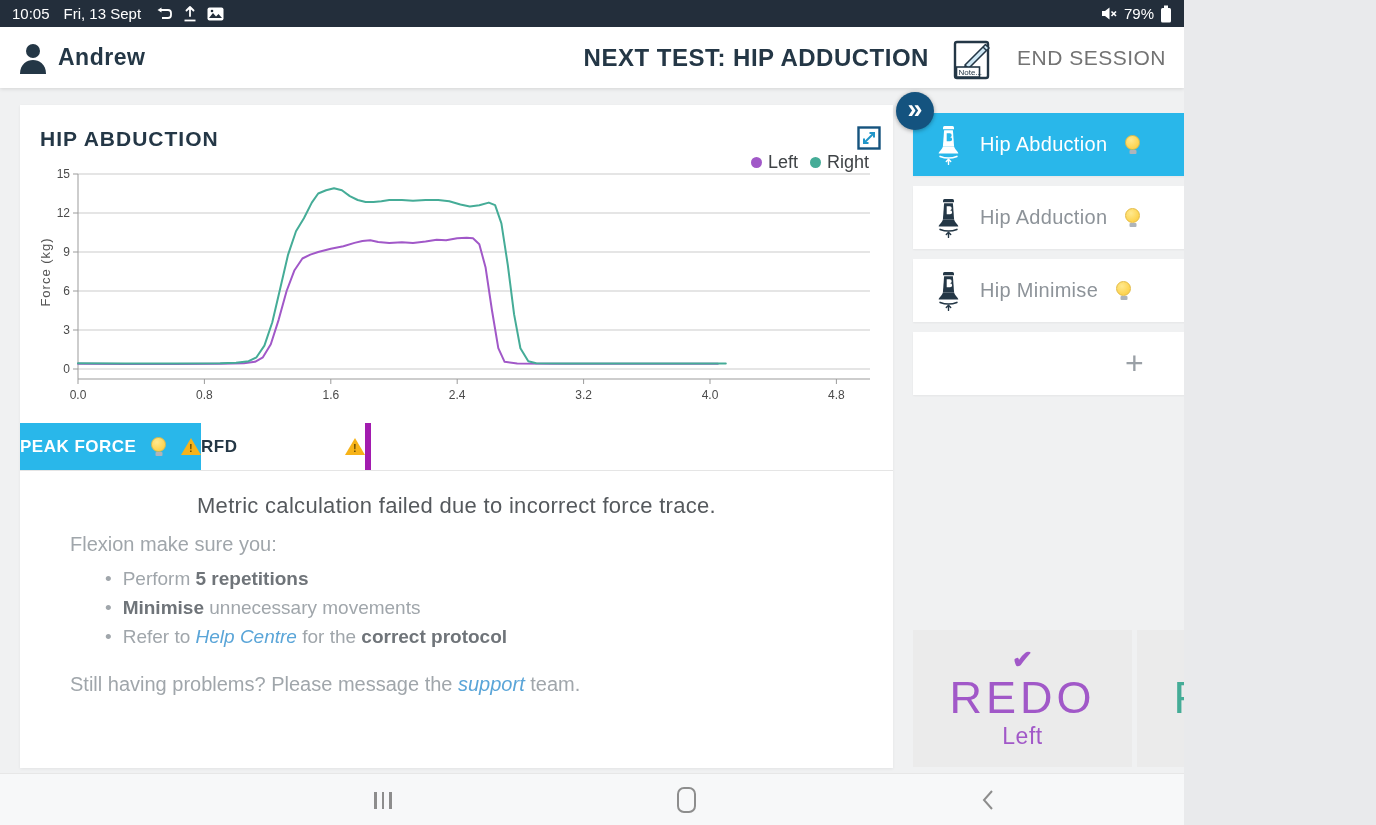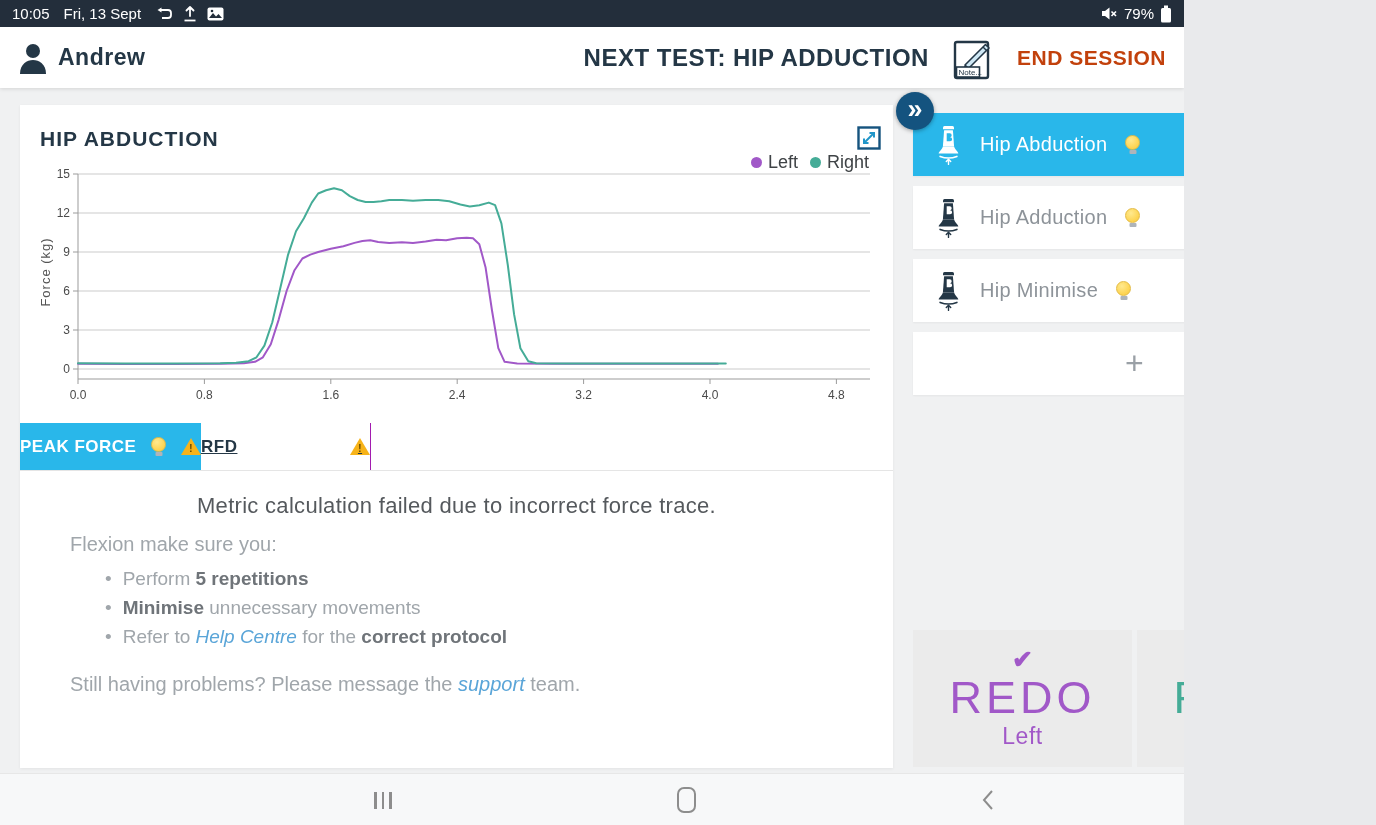--- a/index.html
+++ b/index.html
@@ -12,42 +12,42 @@
   .sb-icons { display:flex; align-items:center; gap:10px; }
   .sb-right { margin-left:auto; display:flex; align-items:center; gap:6px; }
 
   
   .app-header { position:absolute; top:27px; left:0; width:100%; height:61px; background:#fff;
     display:flex; align-items:center; padding:4px 18px; box-shadow:0 1px 4px rgba(0,0,0,.12); z-index:9; }
   .user { display:flex; align-items:center; gap:10px; cursor:pointer; }
   .user-name { font-size:23px; font-weight:bold; color:#243746; letter-spacing:.5px; }
   .header-right { margin-left:auto; display:flex; align-items:center; gap:20px; }
   .next-test { font-size:24px; font-weight:bold; color:#243746; letter-spacing:.5px; }
-  .end-session { font-size:21px; font-weight:bold; color:#c2410c; letter-spacing:.5px; cursor:pointer; }
+  .end-session { font-size:21px; font-weight:normal; color:#737373; letter-spacing:.5px; cursor:pointer; }
 
   
   .main-card { position:absolute; left:20px; top:105px; width:873px; height:663px; background:#fff;
     box-shadow:0 1px 3px rgba(0,0,0,.06); }
   .chart-title { position:absolute; top:22px; left:20px; font-size:21px; font-weight:bold;
     letter-spacing:1px; color:#243746; }
   .expand-btn { position:absolute; top:21px; right:12px; width:24px; height:24px; cursor:pointer; }
   .legend { position:absolute; top:47px; right:24px; display:flex; gap:12px; align-items:center;
     font-size:18px; color:#3f4346; }
   .legend-item { display:flex; align-items:center; gap:6px; }
   .dot { width:11px; height:11px; border-radius:50%; display:inline-block; }
   svg.chart { position:absolute; top:53px; left:18px; }
   svg text { font-family:"Liberation Sans", sans-serif; }
 
   
   .tabs { position:absolute; top:318px; left:0; width:100%; height:48px; display:flex;
     border-bottom:1px solid #e5e5e5; }
   .tab { display:flex; align-items:center; justify-content:space-between; gap:7px; font-size:17px;
     font-weight:bold; letter-spacing:.5px; cursor:pointer; color:#243746; background:#fff; }
   .tab:nth-child(1) { width:181px; }
-  .tab:nth-child(2) { width:170px; border-right:1px solid #a21caf;text-decoration:underline; }
+  .tab:nth-child(2) { width:170px; border-right:6px solid #a21caf; }
   .tab.active { background:#29b7ea; color:#fff; }
 
   
   .bulb { position:relative; width:15px; height:15px; border-radius:50%;
     background:radial-gradient(circle at 38% 32%, #ffe98f, #fdd34f 70%); border:1px solid #e3bb45;
     display:inline-block; flex:none; margin-bottom:4px;}
   .bulb::after { content:""; position:absolute; left:50%; bottom:-5px; transform:translateX(-50%);
     width:7px; height:4px; background:#aeb4ba; border-radius:1px; }
   .warn { position:relative; width:20px; height:17px; background:#f7b318; flex:none;
     clip-path:polygon(50% 0, 100% 100%, 0 100%); display:flex; align-items:flex-end; justify-content:center;

